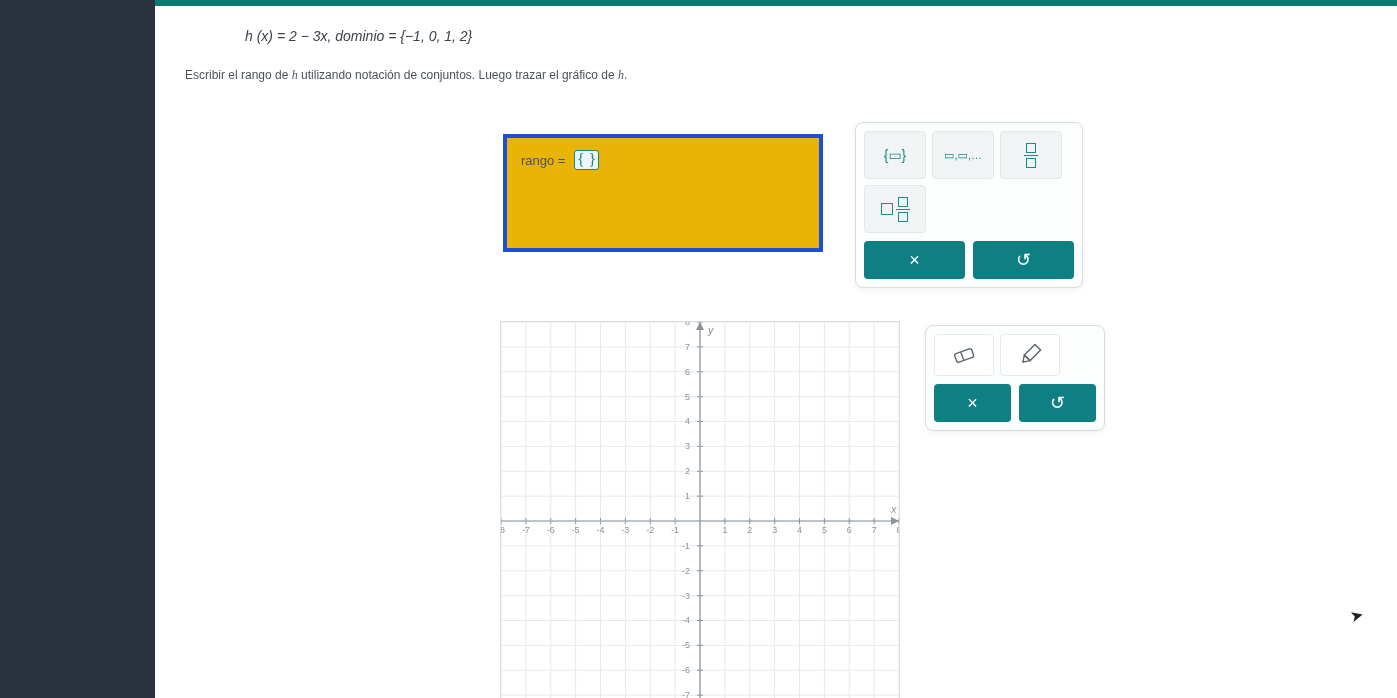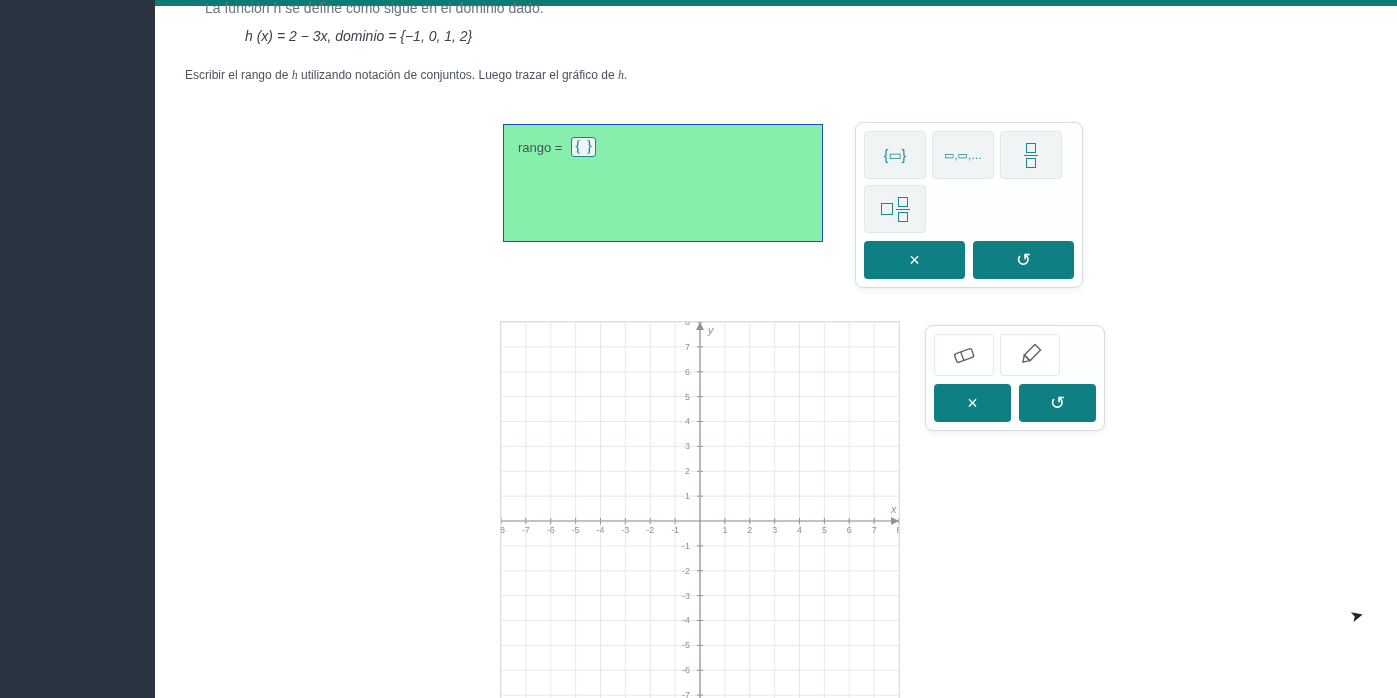--- a/index.html
+++ b/index.html
@@ -46,24 +46,24 @@
   }
   .instruction-line {
     position: absolute;
     top: 62px; left: 30px;
     font-size: 12px;
     color: #4a535c;
   }
   .instruction-line .ital { font-style: italic; font-family: 'Times New Roman', serif; }
   .answer-box {
     position: absolute;
-    top: 118px; left: 348px;
+    top: 128px; left: 348px;
     width: 320px; height: 118px;
-    border: 1px solid #1d4ed8;
-    background: #86efac;
+    border: 4px solid #1d4ed8;
+    background: #eab308;
     padding: 12px 14px;
   }
   .answer-box .label {
     font-size: 13px;
     color: #4a535c;
   }
   .answer-box .braces {
     display: inline-block;
     border: 1px solid #17888a;
     border-radius: 3px;
@@ -138,21 +138,20 @@
   }
 </style>
 </head>
 <body>
 
 <div class="top-strip"></div>
 <div class="left-strip"></div>
 
 <div class="content-area">
 
-  <div class="truncated-line">La función h se define como sigue en el dominio dado.</div>
 
   <div class="formula-line">h (x) = 2 − 3x,   dominio = {−1, 0, 1, 2}</div>
 
   <div class="instruction-line">
     <span>Escribir el rango de </span><span class="ital">h</span><span> utilizando notación de conjuntos. Luego trazar el gráfico de </span><span class="ital">h</span><span>.</span>
   </div>
 
   <div class="answer-box">
     <span class="label">rango =</span>
     <span class="braces">{ }</span>

